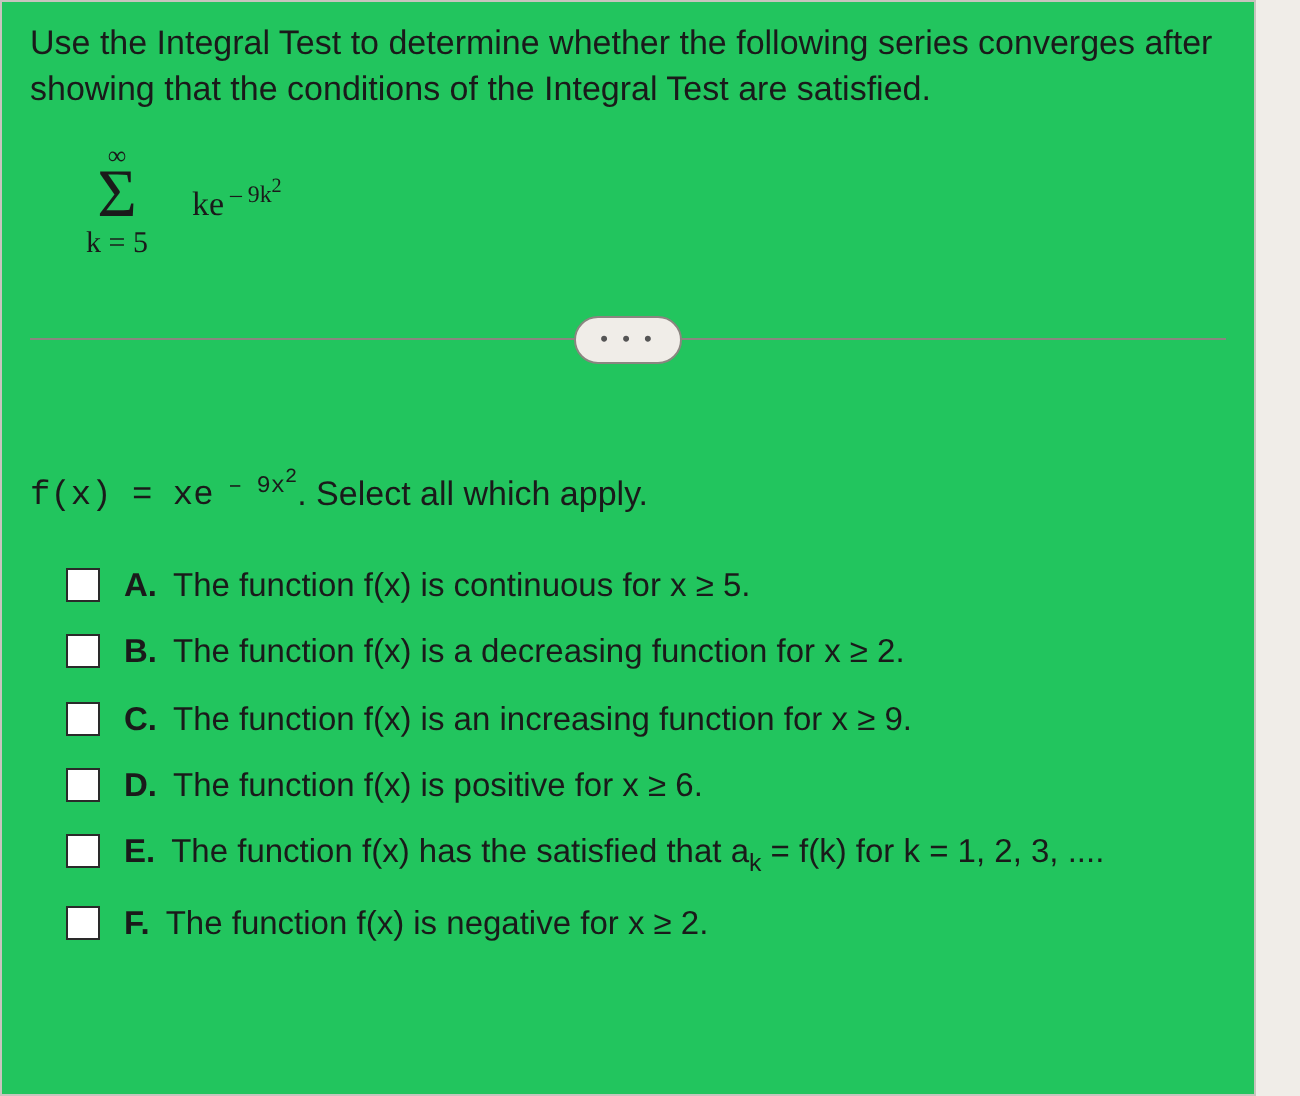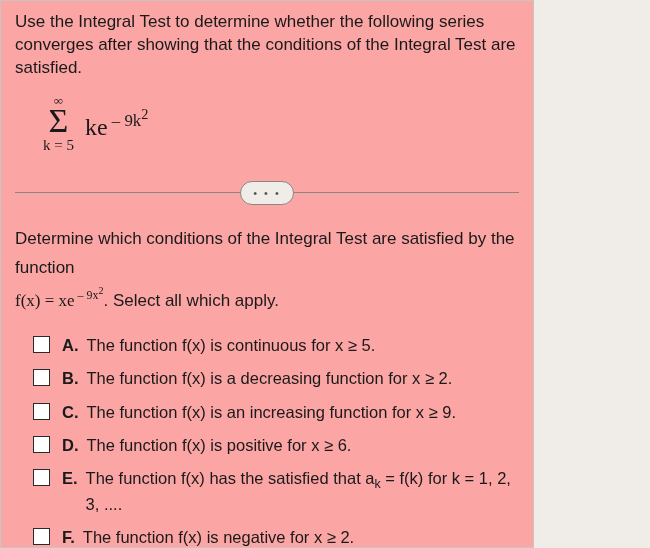--- a/index.html
+++ b/index.html
@@ -1,30 +1,30 @@
 <!DOCTYPE html>
 <html><head>
 <meta charset="utf-8">
 <style>
 body{margin:0;padding:0;font-family:Arial,Helvetica,sans-serif;background:#f0ede8}
-.page{width:534px;height:548px;box-sizing:border-box;padding:10px 14px 14px 14px;background:#fca5a5;border:1px solid #c8c4be;color:#1a1a1a;position:relative}
+.page{width:628px;height:548px;box-sizing:border-box;padding:10px 14px 14px 14px;background:#22c55e;border:1px solid #c8c4be;color:#1a1a1a;position:relative}
 .intro{font-size:17px;line-height:1.35;margin-bottom:14px}
 .series{margin:12px 0 28px 28px;font-family:'Times New Roman',serif;font-size:20px}
 .sigma-wrap{display:inline-block;text-align:center;vertical-align:middle;line-height:1}
 .sigma-wrap .top{font-size:13px;display:block}
 .sigma-wrap .sig{font-size:34px;display:block;line-height:0.85}
 .sigma-wrap .bot{font-size:15px;display:block;margin-top:2px}
-.term{display:inline-block;vertical-align:middle;margin-left:6px;font-size:24px}
+.term{display:inline-block;vertical-align:middle;margin-left:17px;font-size:17px}
 sup{font-size:0.7em}
 sup.inner{font-size:0.85em}
 .hr-row{position:relative;height:24px;margin:6px 0 20px 0}
 .hr-line{position:absolute;top:11px;left:0;right:0;height:1px;background:#8a8680}
 .pill{position:absolute;left:50%;top:0;transform:translateX(-50%);background:#f0ede8;border:1px solid #8a8680;border-radius:12px;height:22px;width:52px;display:flex;align-items:center;justify-content:center;font-size:11px;letter-spacing:2px;color:#555}
 .question{font-size:17px;line-height:1.7;margin-bottom:18px}
-.fx{font-family:Liberation Serif, serif}
+.fx{font-family:Liberation Mono, monospace}
 .opts{margin-left:18px}
 .opt{display:flex;align-items:flex-start;margin:11px 0;font-size:16.5px;line-height:1.35}
 .cb{width:15px;height:15px;border:1.5px solid #2a2a2a;background:#fff;flex:0 0 auto;margin-top:2px;margin-right:12px}
 .letter{font-weight:bold;margin-right:8px;flex:0 0 auto}
 .txt{flex:1}
 sub{font-size:0.75em}
 </style>
 </head>
 <body>
 <div class="page">
@@ -39,21 +39,20 @@
   </span>
   <span class="term">ke<sup>&nbsp;– 9k<sup class="inner">2</sup></sup></span>
 </div>
 
 <div class="hr-row">
   <div class="hr-line"></div>
   <div class="pill">• • •</div>
 </div>
 
 <div class="question">
-  <span>Determine which conditions of the Integral Test are satisfied by the function</span>
   <br>
   <span class="fx">f(x) = xe<sup>&nbsp;– 9x<sup class="inner">2</sup></sup></span><span>. Select all which apply.</span>
 </div>
 
 <div class="opts">
   <div class="opt">
     <span class="cb"></span>
     <span class="letter">A.</span>
     <span class="txt">The function f(x) is continuous for x ≥ 5.</span>
   </div>

